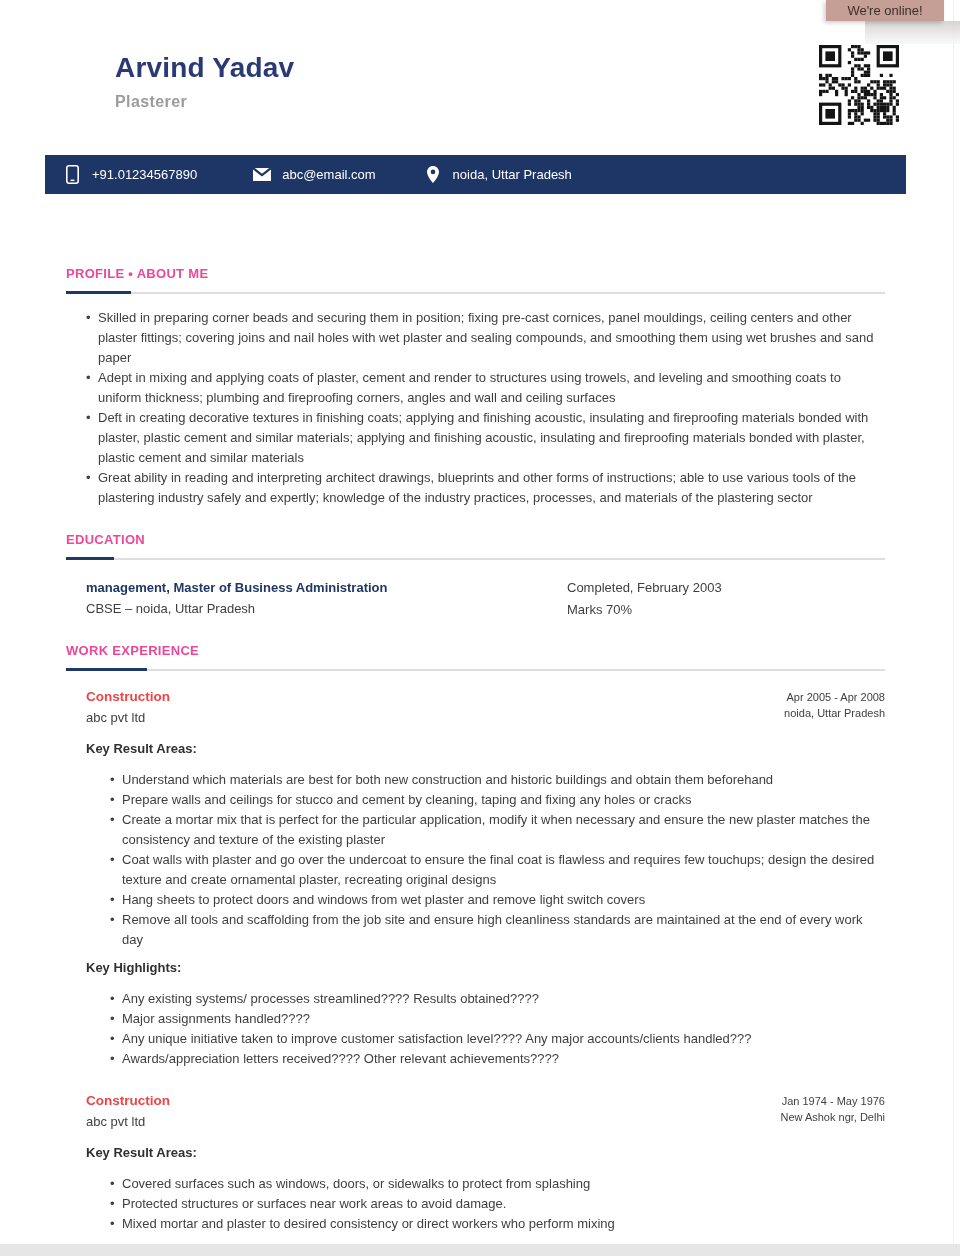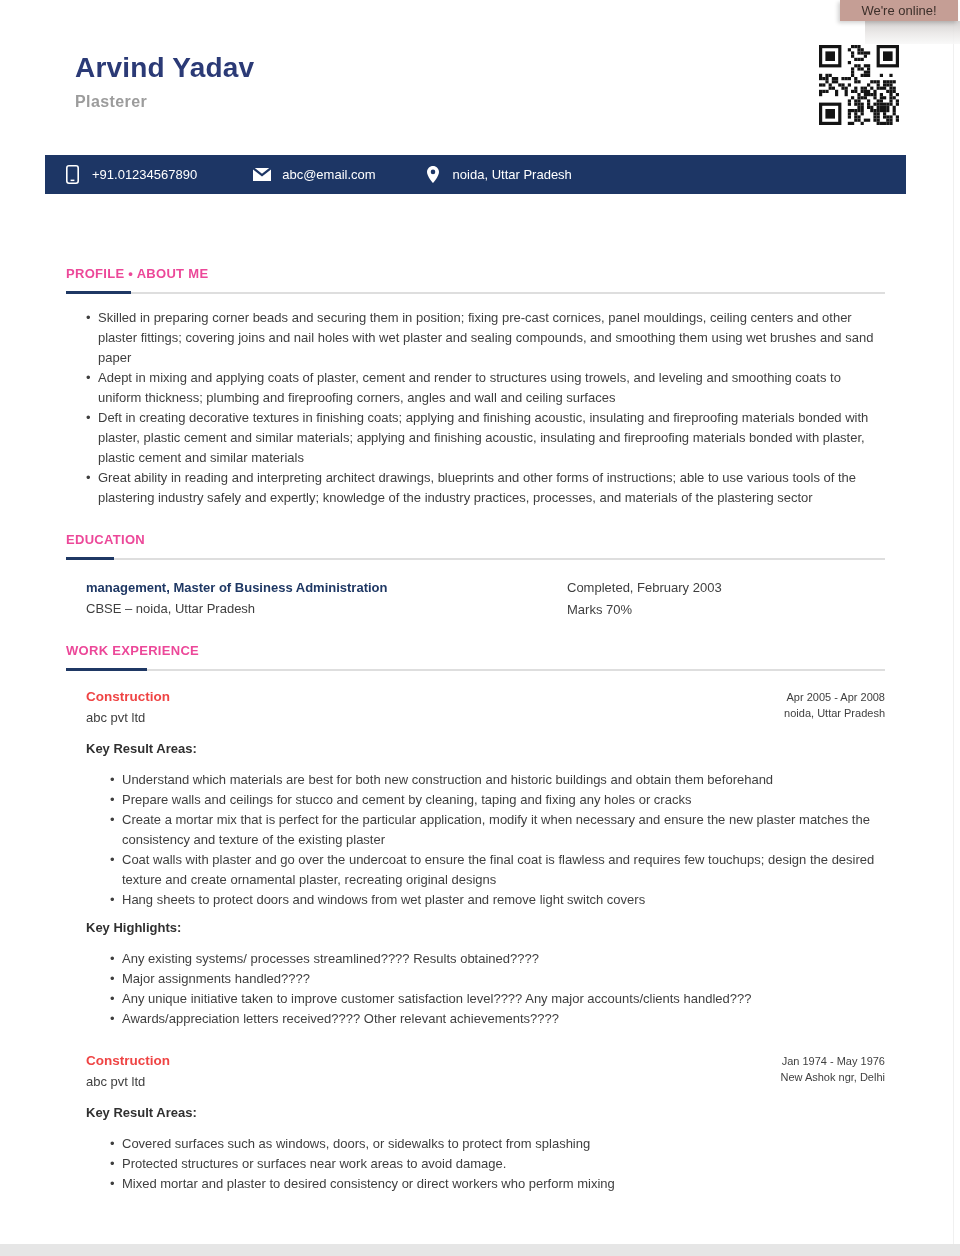--- a/index.html
+++ b/index.html
@@ -5,33 +5,33 @@
   html,body{margin:0;padding:0;}
   body{
     width:960px;height:1256px;background:#ffffff;
     font-family:"Liberation Sans", sans-serif;
     -webkit-font-smoothing:antialiased;
   }
   .page{position:relative;width:960px;height:1256px;background:#fff;overflow:hidden;}
 
   
   .chat-badge{
-    position:absolute;top:0;right:2px;width:118px;height:21px;
+    position:absolute;top:0;right:16px;width:118px;height:21px;
     background:#c59e95;color:#3c2f2a;font-size:13px;
     display:flex;align-items:center;justify-content:center;
     box-shadow:-2px 2px 4px rgba(0,0,0,.18);z-index:5;
   }
   .chat-badge-shadow{
     position:absolute;top:21px;right:0;width:95px;height:23px;
     background:linear-gradient(180deg,#cfcbca 0%, #e9e7e6 55%, #f8f8f8 100%);
     opacity:.85;z-index:4;
   }
 
   
-  .header{padding:52px 0 0 75px;}
+  .header{padding:52px 0 0 115px;}
   .name{font-size:28px;font-weight:bold;color:#2b3a76;letter-spacing:.2px;}
   .subtitle{margin-top:9px;font-size:16px;font-weight:bold;color:#9c9c9c;letter-spacing:.4px;}
   .qr{position:absolute;top:45px;right:60px;width:82px;height:80px;background:#fff;}
   .qr svg{display:block;width:82px;height:80px;}
 
   
   .contact-bar{
     margin:44px 0 0 45px;width:861px;height:39px;background:#1d3665;
     display:flex;align-items:center;color:#fff;font-size:13px;
   }
@@ -379,20 +379,21 @@
             <div>noida, Uttar Pradesh</div>
           </div>
         </div>
         <div class="kra-label">Key Result Areas:</div>
         <ul class="blist inner">
           <li>Understand which materials are best for both new construction and historic buildings and obtain them beforehand</li>
           <li>Prepare walls and ceilings for stucco and cement by cleaning, taping and fixing any holes or cracks</li>
           <li>Create a mortar mix that is perfect for the particular application, modify it when necessary and ensure the new plaster matches the consistency and texture of the existing plaster</li>
           <li>Coat walls with plaster and go over the undercoat to ensure the final coat is flawless and requires few touchups; design the desired texture and create ornamental plaster, recreating original designs</li>
           <li>Hang sheets to protect doors and windows from wet plaster and remove light switch covers</li>
+          <li>Remove all tools and scaffolding from the job site and ensure high cleanliness standards are maintained at the end of every work day</li>
         </ul>
         <div class="hl-label">Key Highlights:</div>
         <ul class="blist inner">
           <li>Any existing systems/ processes streamlined???? Results obtained????</li>
           <li>Major assignments handled????</li>
           <li>Any unique initiative taken to improve customer satisfaction level???? Any major accounts/clients handled???</li>
           <li>Awards/appreciation letters received???? Other relevant achievements????</li>
         </ul>
       </div>
 

